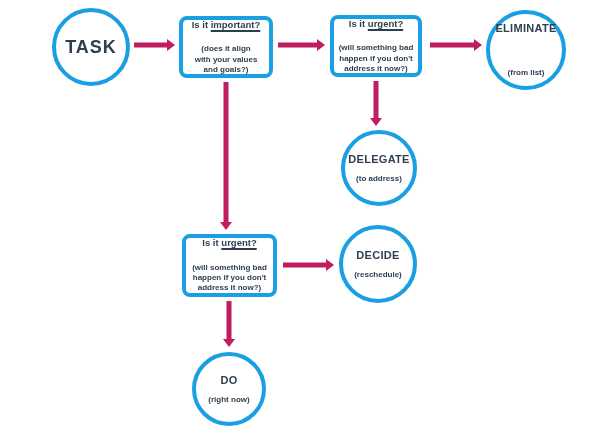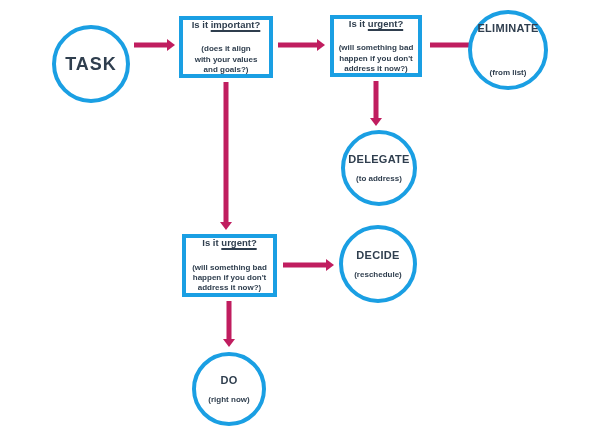--- a/index.html
+++ b/index.html
@@ -40,21 +40,21 @@
   .circle-label.task{font-size:18px;letter-spacing:1px;}
   .circle-sub{
     font-weight:bold;
     font-size:8px;
     line-height:1.2;
     margin-top:8px;
   }
   .qbox{
     position:absolute;
     border:4px solid var(--node-border);
-    border-radius:0;
+    border-radius:8px;
     background:var(--bg);
     display:flex;flex-direction:column;
     align-items:center;justify-content:center;
     text-align:center;
     padding:3px 2px;
   }
   .q-heading{
     font-weight:bold;
     font-size:9.5px;
     line-height:1.2;
@@ -130,39 +130,39 @@
   </div>
   <div class="arrow h" style="left:283px;top:258px;width:51px;">
     <i class="shaft"></i>
       <i class="head"></i>
   </div>
   <div class="arrow v" style="left:222px;top:301px;height:46px;">
     <i class="shaft"></i>
       <i class="head"></i>
   </div>
 
-  <div class="circle" style="left:52px;top:25px;width:78px;height:78px;">
+  <div class="circle" style="left:52px;top:8px;width:78px;height:78px;">
     <div class="circle-label task">TASK</div>
   </div>
 
   <div class="qbox" style="left:179px;top:16px;width:94px;height:62px;">
     <div class="q-heading"><span>Is it </span><span class="kw">important?</span></div>
     <div class="q-sub">(does it align
 with your values
 and goals?)</div>
   </div>
 
   <div class="qbox" style="left:330px;top:15px;width:92px;height:62px;">
     <div class="q-heading"><span>Is it </span><span class="kw">urgent?</span></div>
     <div class="q-sub">(will something bad
 happen if you don't
 address it now?)</div>
   </div>
 
-  <div class="circle" style="left:468px;top:10px;width:80px;height:80px;gap:25px;">
+  <div class="circle" style="left:486px;top:10px;width:80px;height:80px;gap:25px;">
     <div class="circle-label">ELIMINATE</div>
     <div class="circle-sub">(from list)</div>
   </div>
 
   <div class="circle" style="left:341px;top:130px;width:76px;height:76px;align-items:center;">
     <div class="circle-label">DELEGATE</div>
     <div class="circle-sub">(to address)</div>
   </div>
 
   <div class="qbox" style="left:182px;top:234px;width:95px;height:63px;">

